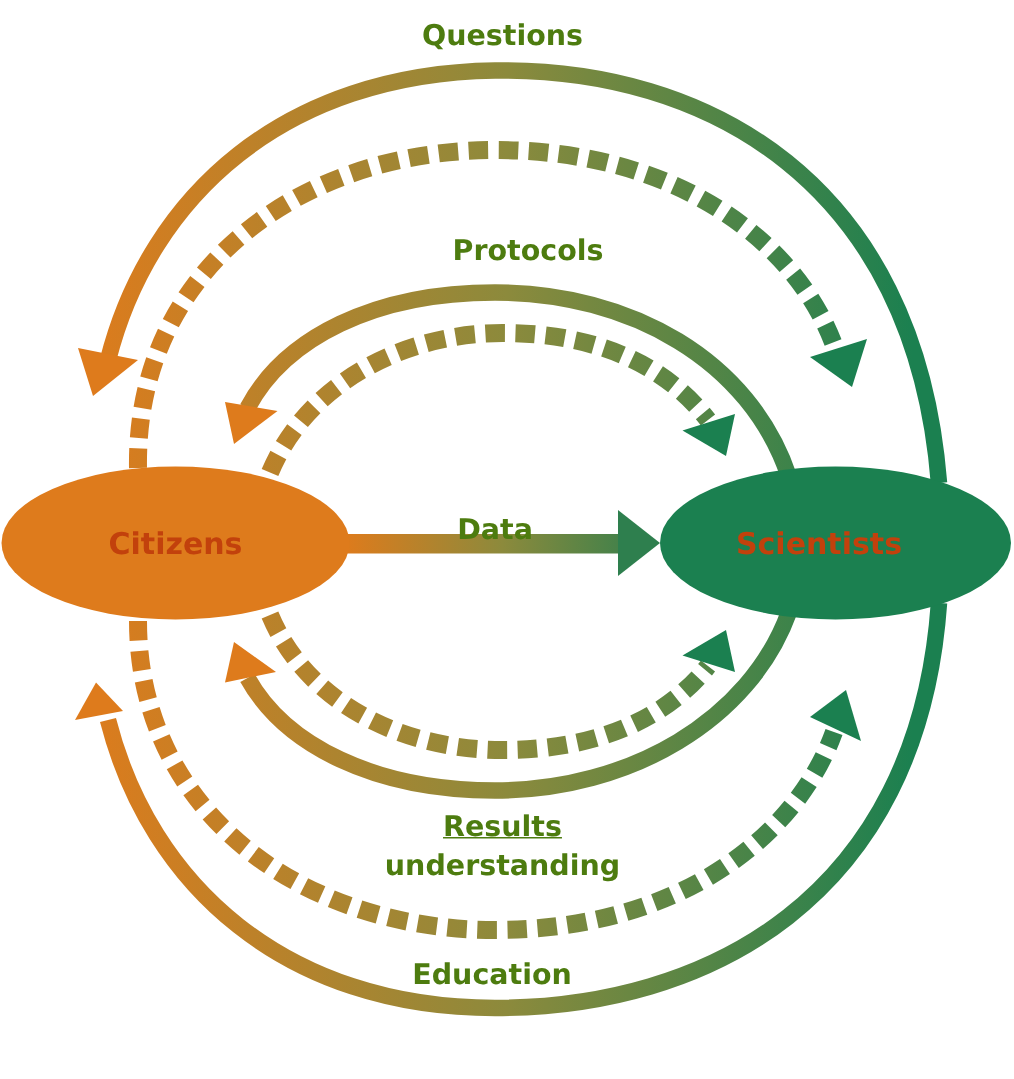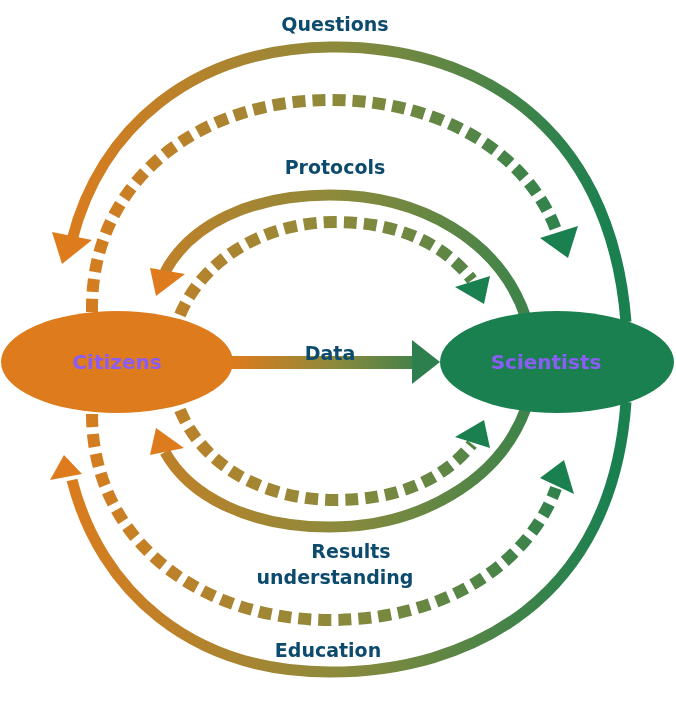--- a/index.html
+++ b/index.html
@@ -3,31 +3,31 @@
   <meta charset="utf-8">
   <style>
     html, body { margin: 0; padding: 0; background: #ffffff; }
     body { width: 676px; height: 719px; position: relative; overflow: hidden; }
     #diagram { position: absolute; left: 0; top: 0; width: 676px; height: 719px; }
     .label {
       position: absolute;
       font-family: "DejaVu Sans", "Liberation Sans", sans-serif;
       font-weight: bold;
       font-size: 19px;
-      color: #0c4a6e;
+      color: #4d7c0f;
       text-align: center;
       white-space: nowrap;
       line-height: 26px;
     }
     .node-label {
       position: absolute;
       font-family: "DejaVu Sans", "Liberation Sans", sans-serif;
       font-weight: bold;
       font-size: 20px;
-      color: #8b5cf6;
+      color: #c2410c;
       text-align: center;
       white-space: nowrap;
       line-height: 24px;
     }
   </style>
 </head>
 <body>
 
 <svg id="diagram" width="676" height="719" viewBox="0 0 676 719" xmlns="http://www.w3.org/2000/svg">
   <defs>
@@ -89,17 +89,17 @@
   </g>
 
   <ellipse cx="117" cy="362" rx="116" ry="51" fill="#DE7B1C"></ellipse>
   <ellipse cx="557" cy="362" rx="117" ry="51" fill="#1B8050"></ellipse>
 </svg>
 
 <div class="node-label" style="left:17px; top:350px; width:200px;">Citizens</div>
 <div class="node-label" style="left:446px; top:350px; width:200px;">Scientists</div>
 
 <div class="label" style="left:235px; top:11px; width:200px;">Questions</div>
-<div class="label" style="left:235px; top:154px; width:200px;">Protocols</div>
+<div class="label" style="left:252px; top:154px; width:200px;">Protocols</div>
 <div class="label" style="left:230px; top:340px; width:200px;">Data</div>
-<div class="label" style="left:251px; top:538px; width:200px;">Results</div>
+<div class="label" style="left:235px; top:538px; width:200px;text-decoration:underline;">Results</div>
 <div class="label" style="left:235px; top:564px; width:200px;text-align:center;">understanding</div>
 <div class="label" style="left:228px; top:637px; width:200px;">Education</div>
 
 </body></html>

